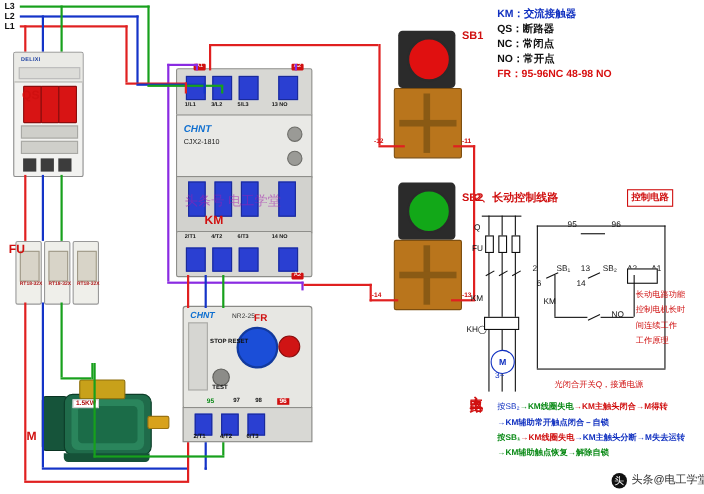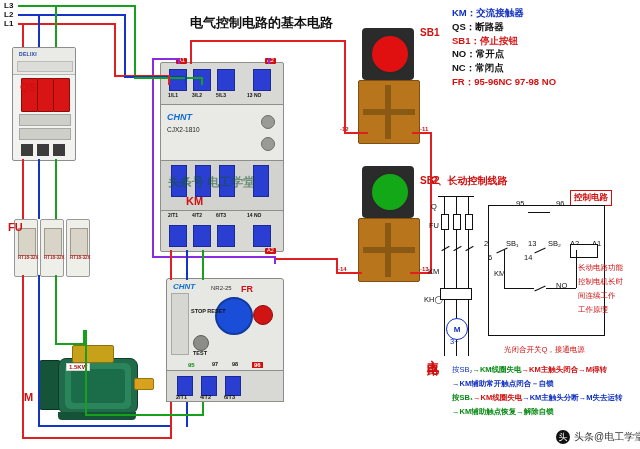--- a/index.html
+++ b/index.html
@@ -79,41 +79,39 @@
   .sch-txt{font-size:7.5px;color:#101010;}
   .sch-txt-r{font-size:7.5px;color:#d01010;}
   .sch-txt-b{font-size:7.5px;color:#1030c0;}
   .sch-coil{border:1px solid #101010;background:#fff;}
   .sch-fuse{border:1px solid #101010;background:#fff;}
   .vert-txt{writing-mode:vertical-rl;text-orientation:upright;font-size:12px;color:#d01010;font-weight:bold;letter-spacing:2px;}
   .motor-circle{border:1.5px solid #1030c0;border-radius:50%;background:#fff;color:#1030c0;font-size:8px;font-weight:bold;display:flex;align-items:center;justify-content:center;}
 
   .lblL{font-size:8px;color:#101010;font-weight:bold;}
   .lbl-red{font-size:11px;color:#d01010;font-weight:bold;}
-  .wm{font-size:12px;color:#14532d;opacity:.55;font-weight:bold;}
+  .wm{font-size:12px;color:#a21caf;opacity:.55;font-weight:normal;}
   .foot{font-size:10px;color:#333;}
   .foot-logo{width:14px;height:14px;border-radius:50%;background:#111;color:#fff;font-size:9px;display:flex;align-items:center;justify-content:center;}
   .num{font-size:5.5px;color:#101010;font-weight:bold;}
   .num-r{font-size:6px;color:#d01010;font-weight:bold;}
   .num-g{font-size:6px;color:#0a8a16;font-weight:bold;}
 </style>
 </head>
 <body>
 
 <div class="stage">
 
-  <div class="abs t title" style="left:190px;top:16px;">电气控制电路的基本电路</div>
 
   <div class="abs legend" style="left:452px;top:6px;width:185px;">
     <div><span class="lg-blue">KM：</span><span class="lg-blue">交流接触器</span></div>
     <div><span class="lg-blk">QS：</span><span class="lg-blk">断路器</span></div>
-    <div><span class="lg-red">SB1：</span><span class="lg-red">停止按钮</span></div>
+    <div><span class="lg-blk">NC：</span><span class="lg-blk">常闭点</span></div>
     <div><span class="lg-blk">NO：</span><span class="lg-blk">常开点</span></div>
-    <div><span class="lg-blk">NC：</span><span class="lg-blk">常闭点</span></div>
-    <div><span class="lg-red">FR：</span><span class="lg-red">95-96NC  97-98 NO</span></div>
+    <div><span class="lg-red">FR：</span><span class="lg-red">95-96NC  48-98 NO</span></div>
   </div>
 
   <div class="abs t lblL" style="left:4px;top:2px;">L3</div>
   <div class="abs t lblL" style="left:4px;top:11px;">L2</div>
   <div class="abs t lblL" style="left:4px;top:20px;">L1</div>
 
   <div class="wire w-green" style="left:18px;top:5px;width:118px;height:2px;"></div>
   <div class="wire w-blue" style="left:18px;top:14px;width:108px;height:2px;"></div>
   <div class="wire w-red" style="left:18px;top:23px;width:98px;height:2px;"></div>
 
@@ -229,21 +227,21 @@
   <div class="abs fr-body" style="left:166px;top:278px;width:116px;height:92px;">
     <div class="abs t fr-brand" style="left:6px;top:4px;">CHNT</div>
     <div class="abs t" style="left:44px;top:6px;font-size:6px;color:#333;">NR2-25</div>
     <div class="fr-dial" style="left:48px;top:18px;width:34px;height:34px;"></div>
     <div class="fr-btn-red" style="left:86px;top:26px;width:18px;height:18px;"></div>
     <div class="fr-btn-grey" style="left:26px;top:56px;width:14px;height:14px;"></div>
     <div class="abs t fr-txt" style="left:24px;top:30px;">STOP RESET</div>
     <div class="abs t fr-txt" style="left:26px;top:72px;">TEST</div>
     <div class="abs" style="left:4px;top:14px;width:16px;height:60px;background:#d6d6d2;border:1px solid #a9a9a5;"></div>
   </div>
-  <div class="abs t fr-label" style="left:226px;top:285px;padding-left:15px;">FR</div>
+  <div class="abs t fr-label" style="left:216px;top:285px;padding-left:15px;">FR</div>
 
   <div class="abs" style="left:166px;top:370px;width:116px;height:30px;background:#d8d8d4;border:1px solid #8e8e8a;">
     <div class="km-blue" style="left:10px;top:5px;width:14px;height:18px;"></div>
     <div class="km-blue" style="left:34px;top:5px;width:14px;height:18px;"></div>
     <div class="km-blue" style="left:58px;top:5px;width:14px;height:18px;"></div>
     <div class="abs t num" style="left:9px;top:24px;">2/T1</div>
     <div class="abs t num" style="left:33px;top:24px;">4/T2</div>
     <div class="abs t num" style="left:57px;top:24px;">6/T3</div>
   </div>
   <div class="abs t num-g" style="left:188px;top:362px;">95</div>
@@ -299,21 +297,21 @@
   <div class="wire w-red" style="left:114px;top:75px;width:56px;height:2px;"></div>
   <div class="wire w-blue" style="left:124px;top:76px;width:62px;height:2px;"></div>
   <div class="wire w-green" style="left:134px;top:77px;width:68px;height:2px;"></div>
   <div class="wire w-red" style="left:168px;top:75px;width:2px;height:10px;"></div>
   <div class="wire w-blue" style="left:185px;top:76px;width:2px;height:9px;"></div>
   <div class="wire w-green" style="left:201px;top:77px;width:2px;height:8px;"></div>
 
   <div class="abs t wm" style="left:168px;top:176px;">头条号 电工学堂</div>
 
   <div class="abs t sch-title" style="left:432px;top:176px;">2、长动控制线路</div>
-  <div class="abs sch-box" style="left:570px;top:190px;">控制电路</div>
+  <div class="abs sch-box" style="left:570px;top:172px;">控制电路</div>
 
   <div class="sch-line" style="left:444px;top:196px;width:1px;height:160px;"></div>
   <div class="sch-line" style="left:456px;top:196px;width:1px;height:160px;"></div>
   <div class="sch-line" style="left:468px;top:196px;width:1px;height:160px;"></div>
   <div class="sch-line" style="left:438px;top:196px;width:36px;height:1px;"></div>
 
   <div class="abs t sch-txt" style="left:431px;top:203px;">Q</div>
   <div class="abs t sch-txt" style="left:429px;top:222px;">FU</div>
 
   <div class="abs sch-fuse" style="left:441px;top:214px;width:6px;height:14px;"></div>

